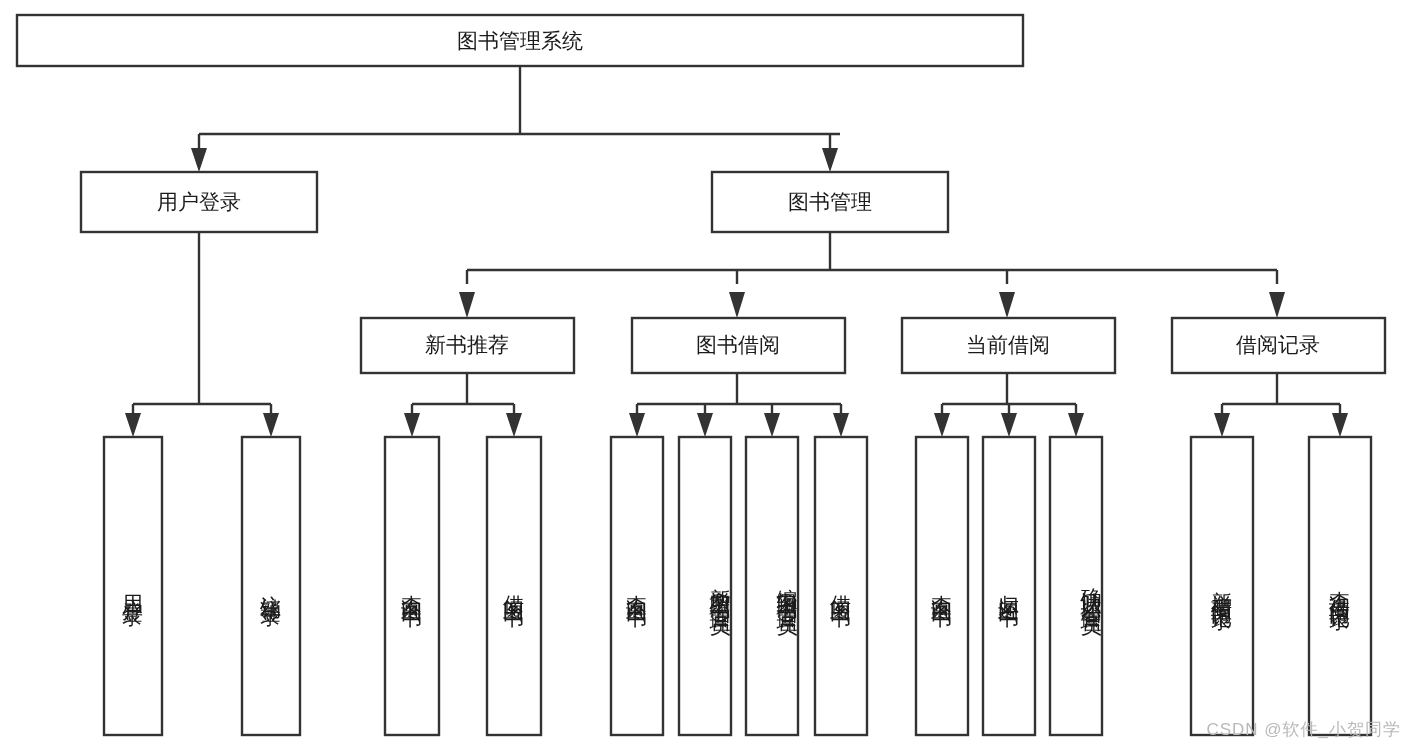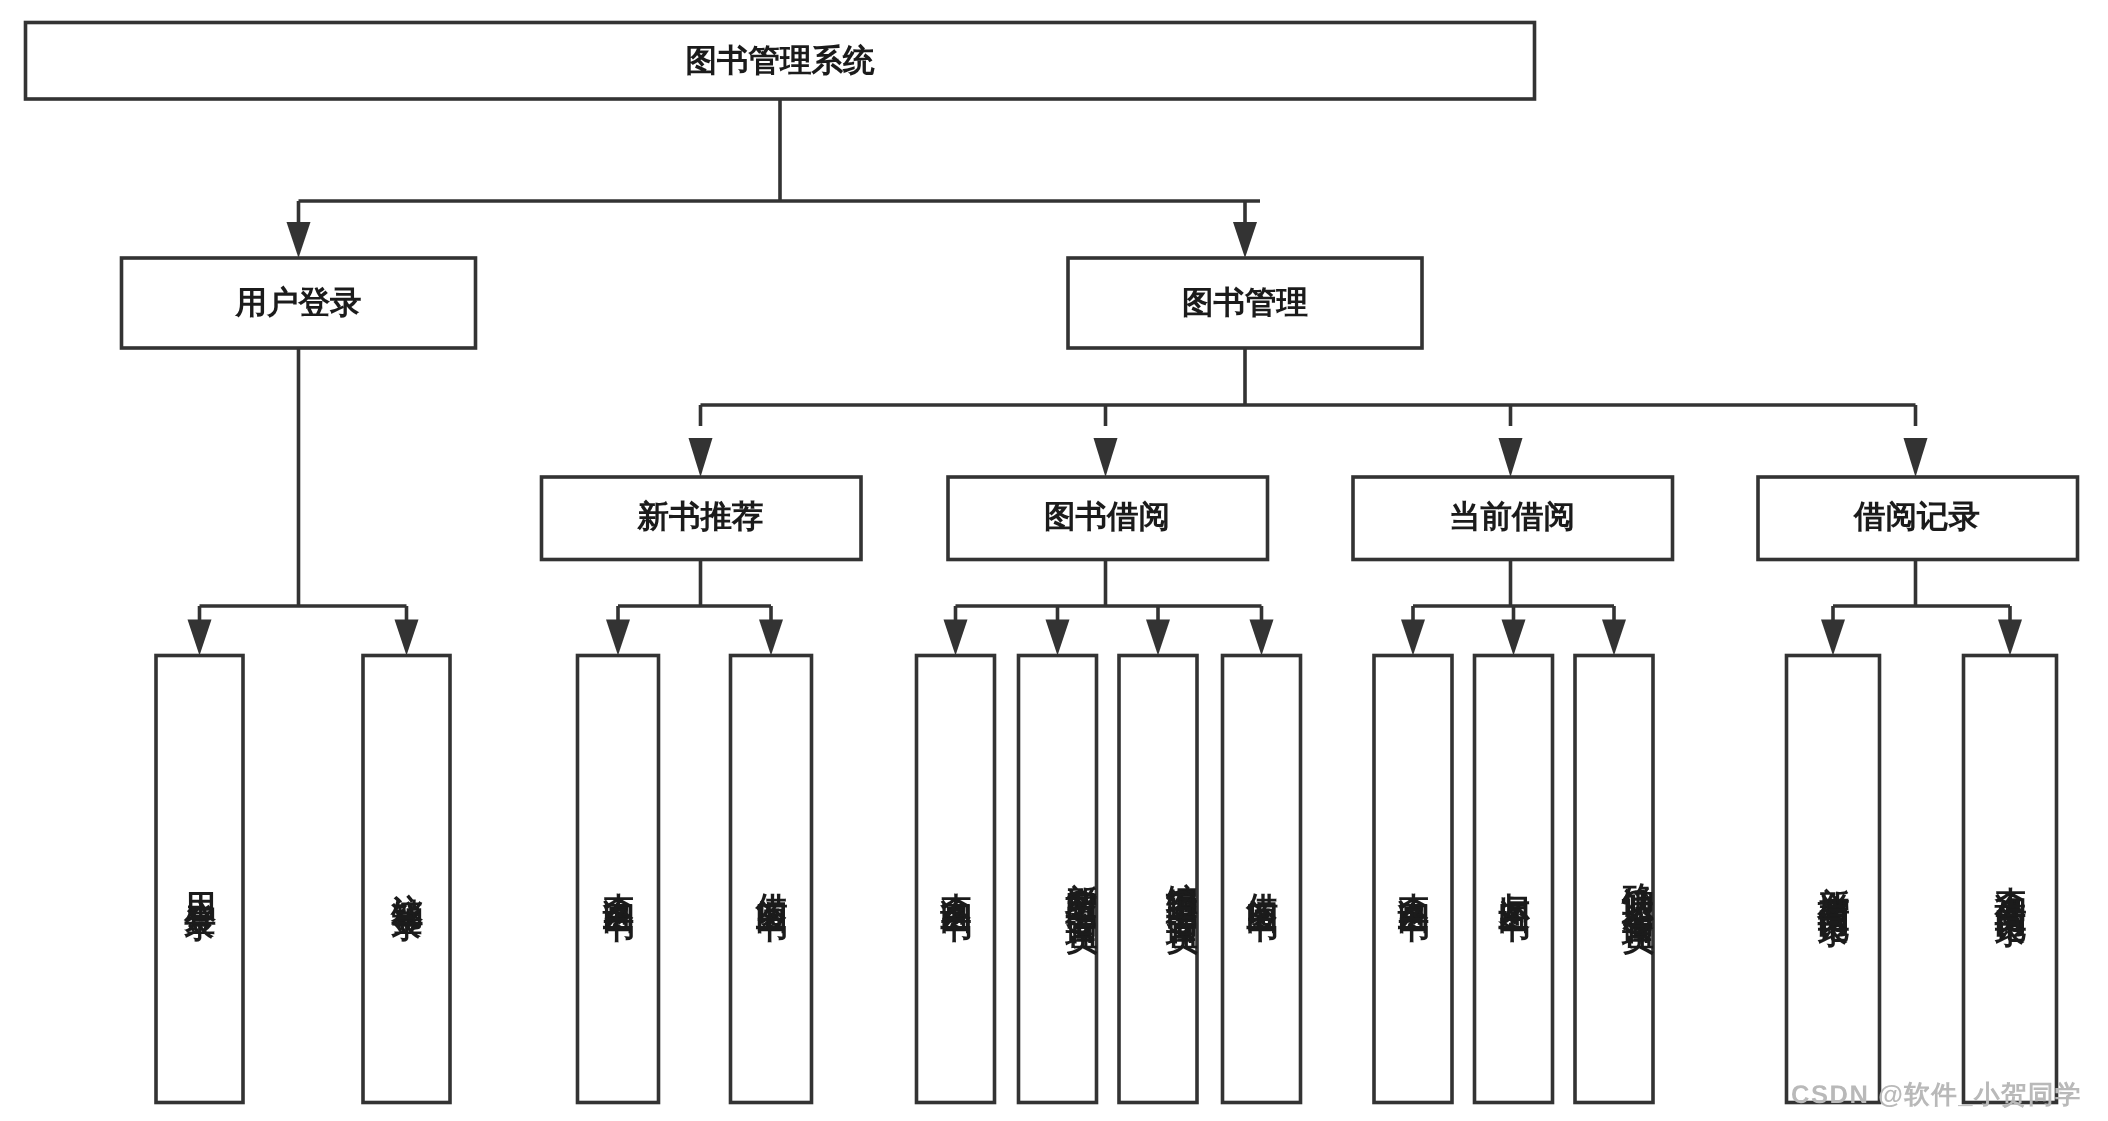--- a/index.html
+++ b/index.html
@@ -10,21 +10,20 @@
   }
   body {
     font-family: "Liberation Sans", "DejaVu Sans", sans-serif;
   }
   #diagram-root {
     position: relative;
     width: 1405px;
     height: 747px;
     background: #ffffff;
     overflow: hidden;
-    font-weight: bold;
   }
   svg#flow-svg {
     position: absolute;
     left: 0;
     top: 0;
     width: 1405px;
     height: 747px;
   }
   .node-box {
     fill: #ffffff;
@@ -63,21 +62,21 @@
     display: flex;
     align-items: flex-start;
     justify-content: center;
     pointer-events: none;
   }
   .vlabel.centered {
     align-items: center;
   }
   .watermark {
     position: absolute;
-    right: 17px;
+    right: 4px;
     bottom: 6px;
     font-family: "Liberation Sans", "DejaVu Sans", sans-serif;
     font-size: 17px;
     color: #b9b9b9;
     letter-spacing: 1px;
     white-space: nowrap;
     text-align: right;
   }
 </style>
 </head>

